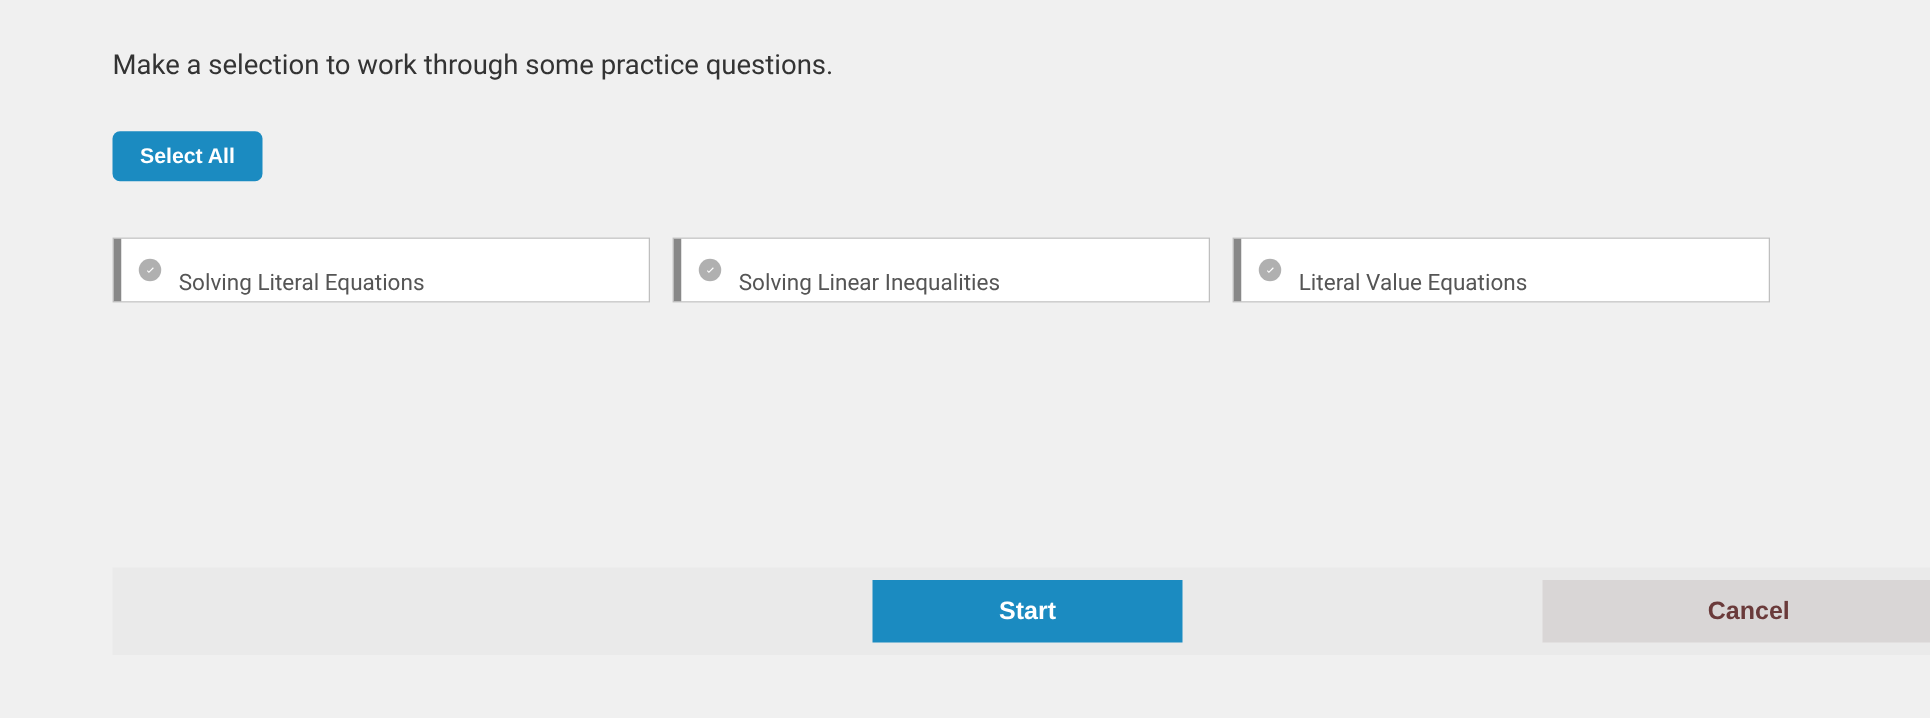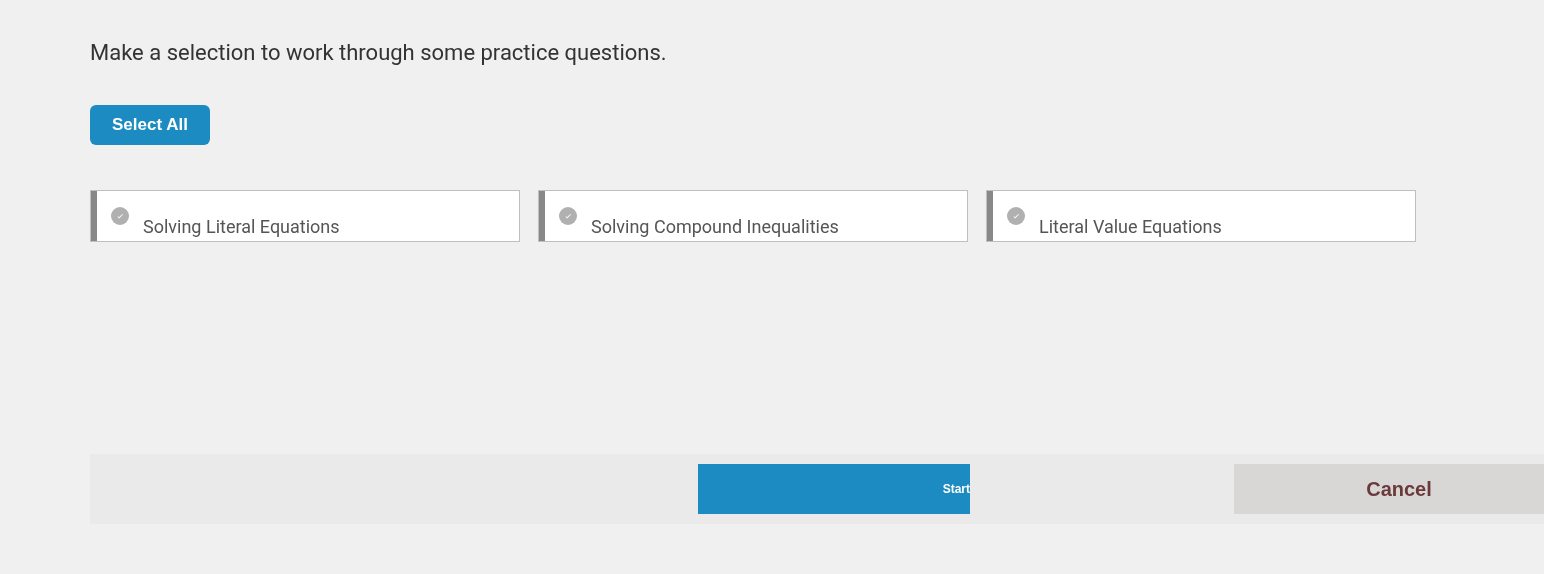--- a/index.html
+++ b/index.html
@@ -85,29 +85,28 @@
       right: 0;
       bottom: 50px;
       height: 70px;
       display: flex;
       align-items: center;
       background: rgba(200,200,200,0.15);
     }
     .start-btn {
       position: absolute;
       left: 608px;
-      width: 272px;
+      width: 248px;
       height: 50px;
       background: #1b8bc1;
       color: #fff;
       border: none;
-      font-size: 12px;
+      font-size: 20px;
       font-weight: 700;
       cursor: pointer;
-      text-align: right;
     }
     .cancel-btn {
       position: absolute;
       right: 0;
       width: 310px;
       height: 50px;
       background: rgba(180,170,170,0.3);
       color: #6a3a3a;
       border: none;
       font-size: 20px;
@@ -129,30 +128,30 @@
     <div class="topic-card">
       <div class="left-bar"></div>
       <span class="check-icon">
         <svg viewBox="0 0 24 24">
             <path d="M9 16.2l-3.5-3.5 1.4-1.4L9 13.4l7.1-7.1 1.4 1.4z"></path>
           </svg>
       </span>
       <span class="topic-label">Solving Literal Equations</span>
     </div>
 
-
     <div class="topic-card">
       <div class="left-bar"></div>
       <span class="check-icon">
         <svg viewBox="0 0 24 24">
             <path d="M9 16.2l-3.5-3.5 1.4-1.4L9 13.4l7.1-7.1 1.4 1.4z"></path>
           </svg>
       </span>
-      <span class="topic-label">Solving Compound Inequalities</span>
+      <span class="topic-label">Solving Linear Inequalities</span>
     </div>
+
 
     <div class="topic-card">
       <div class="left-bar"></div>
       <span class="check-icon">
         <svg viewBox="0 0 24 24">
             <path d="M9 16.2l-3.5-3.5 1.4-1.4L9 13.4l7.1-7.1 1.4 1.4z"></path>
           </svg>
       </span>
       <span class="topic-label">Literal Value Equations</span>
     </div>

